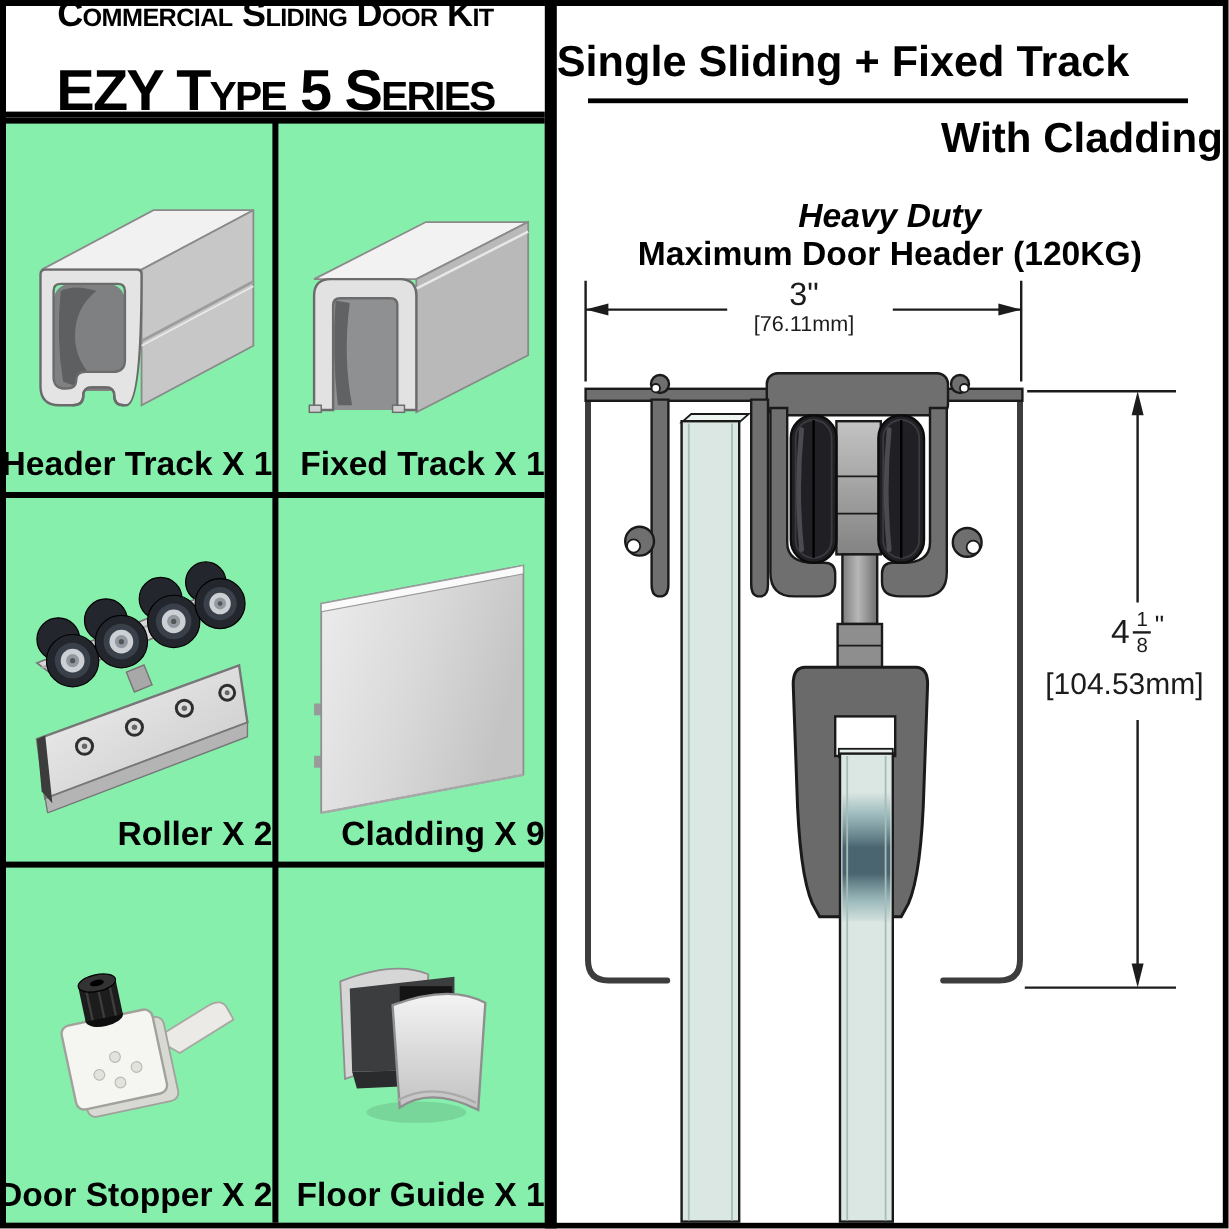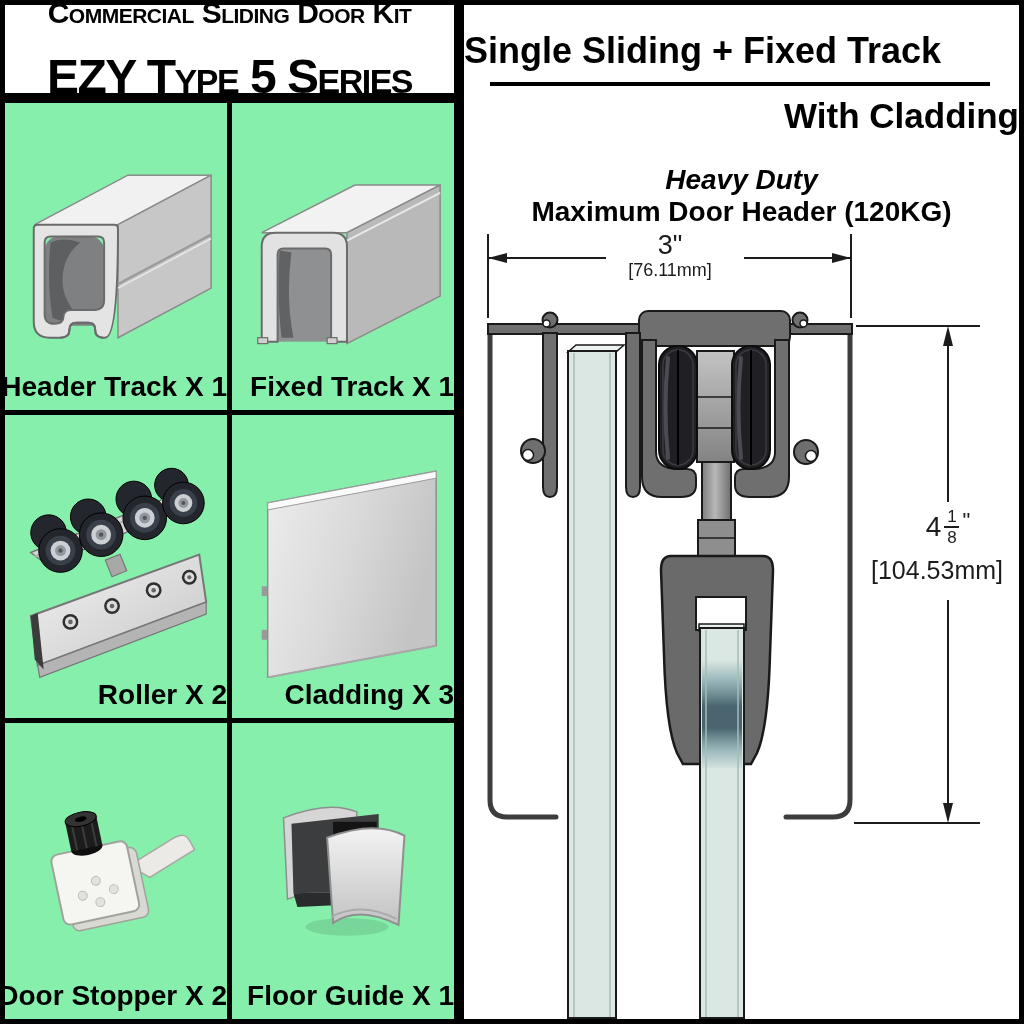--- a/index.html
+++ b/index.html
@@ -169,21 +169,21 @@
                 <stop offset="0.55" stop-color="#d9d9d9"></stop>
                 <stop offset="1" stop-color="#c4c4c4"></stop>
             </linearGradient>
           </defs>
           <rect x="30" y="146" width="8" height="10" fill="#9a9a9a"></rect>
           <rect x="30" y="190" width="8" height="10" fill="#9a9a9a"></rect>
           <polygon points="36,62 206,30 206,206 36,238" fill="url(#gclad)" stroke="#8f8f8f" stroke-width="1.5"></polygon>
           <polygon points="36,62 206,30 206,37 36,69" fill="#fafafa" stroke="#9a9a9a" stroke-width="1"></polygon>
           <line x1="36" y1="238" x2="206" y2="206" stroke="#a8a8a8" stroke-width="2"></line>
         </svg>
-        <div class="cell-label">Cladding X 3</div>
+        <div class="cell-label">Cladding X 9</div>
       </div>
 
       <div class="cell">
         <svg viewBox="0 0 224 230">
           <g transform="rotate(-12 100 150)">
             <path d="M130,130 L180,112 Q192,108 195,118 L198,128 L148,146 Z" fill="#eceae6" stroke="#a8a8a2" stroke-width="1.5"></path>
             <rect x="62" y="112" width="78" height="72" rx="7" fill="#d9d9d4" stroke="#a2a29c" stroke-width="1.5"></rect>
             <rect x="54" y="104" width="78" height="72" rx="7" fill="#f5f5f1" stroke="#a2a29c" stroke-width="2"></rect>
             <circle cx="78" cy="150" r="4.5" fill="#e3e3de" stroke="#bcbcb6"></circle>
             <circle cx="94" cy="160" r="4.5" fill="#e3e3de" stroke="#bcbcb6"></circle>

